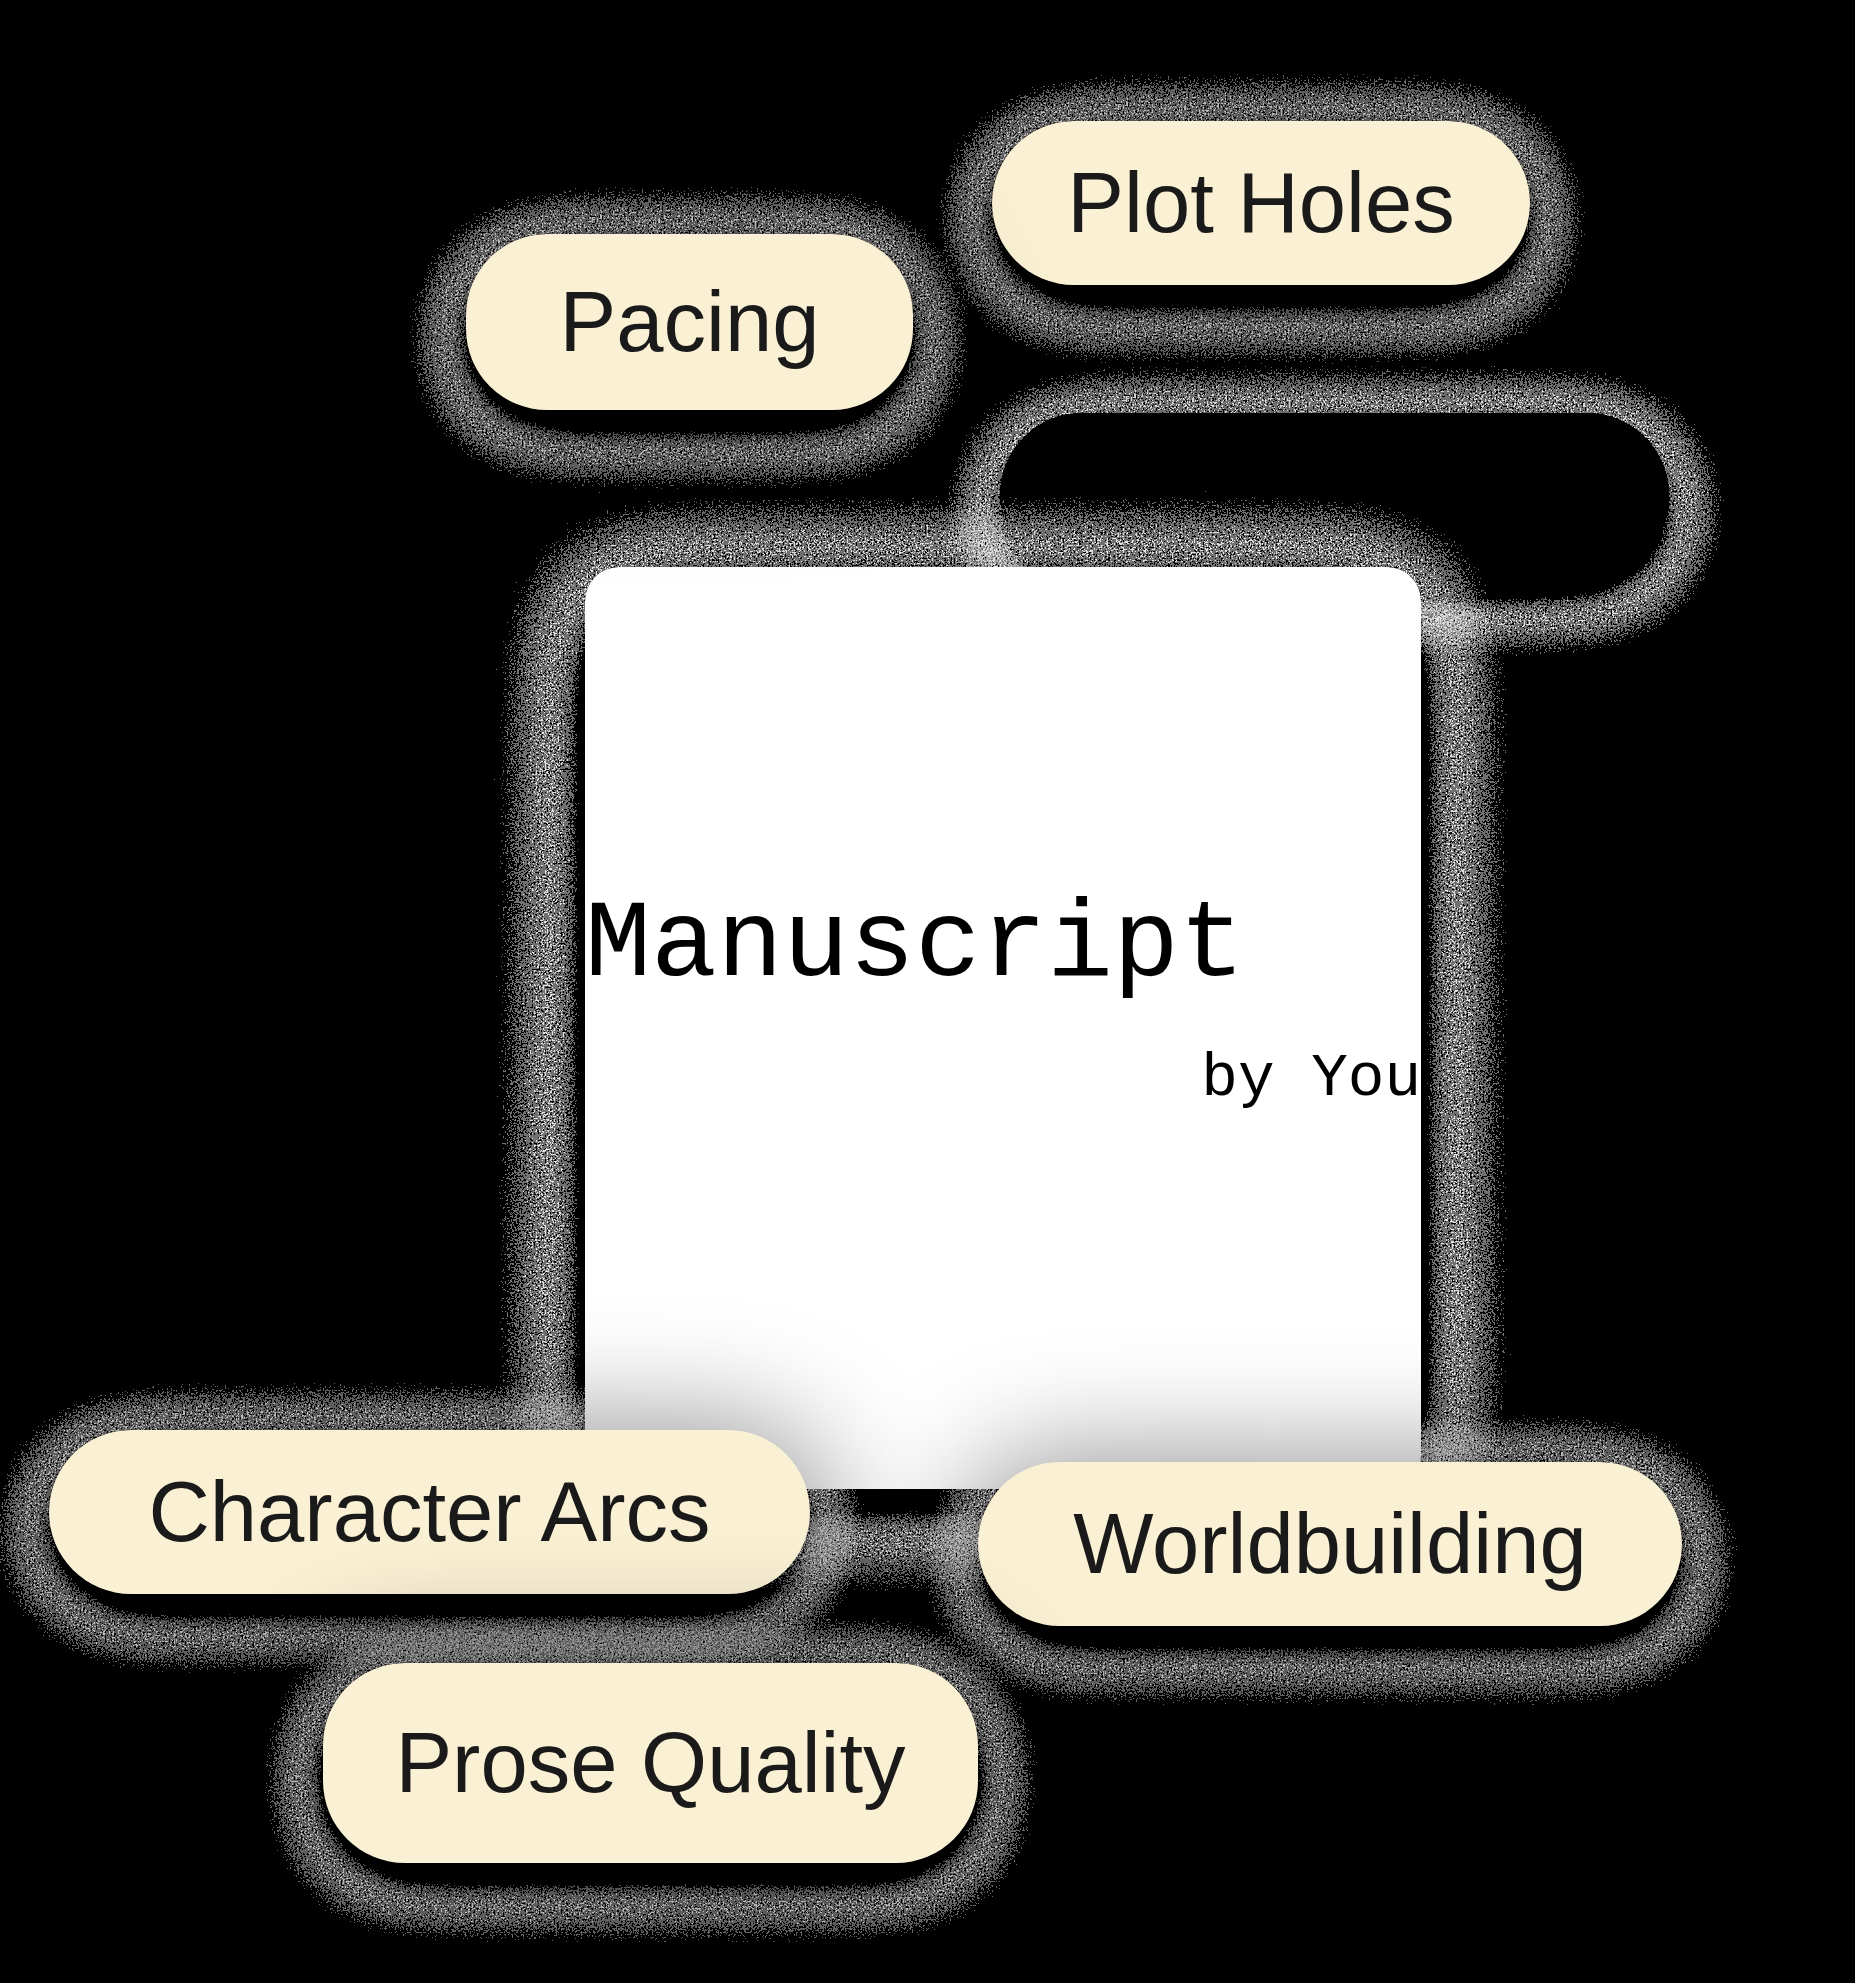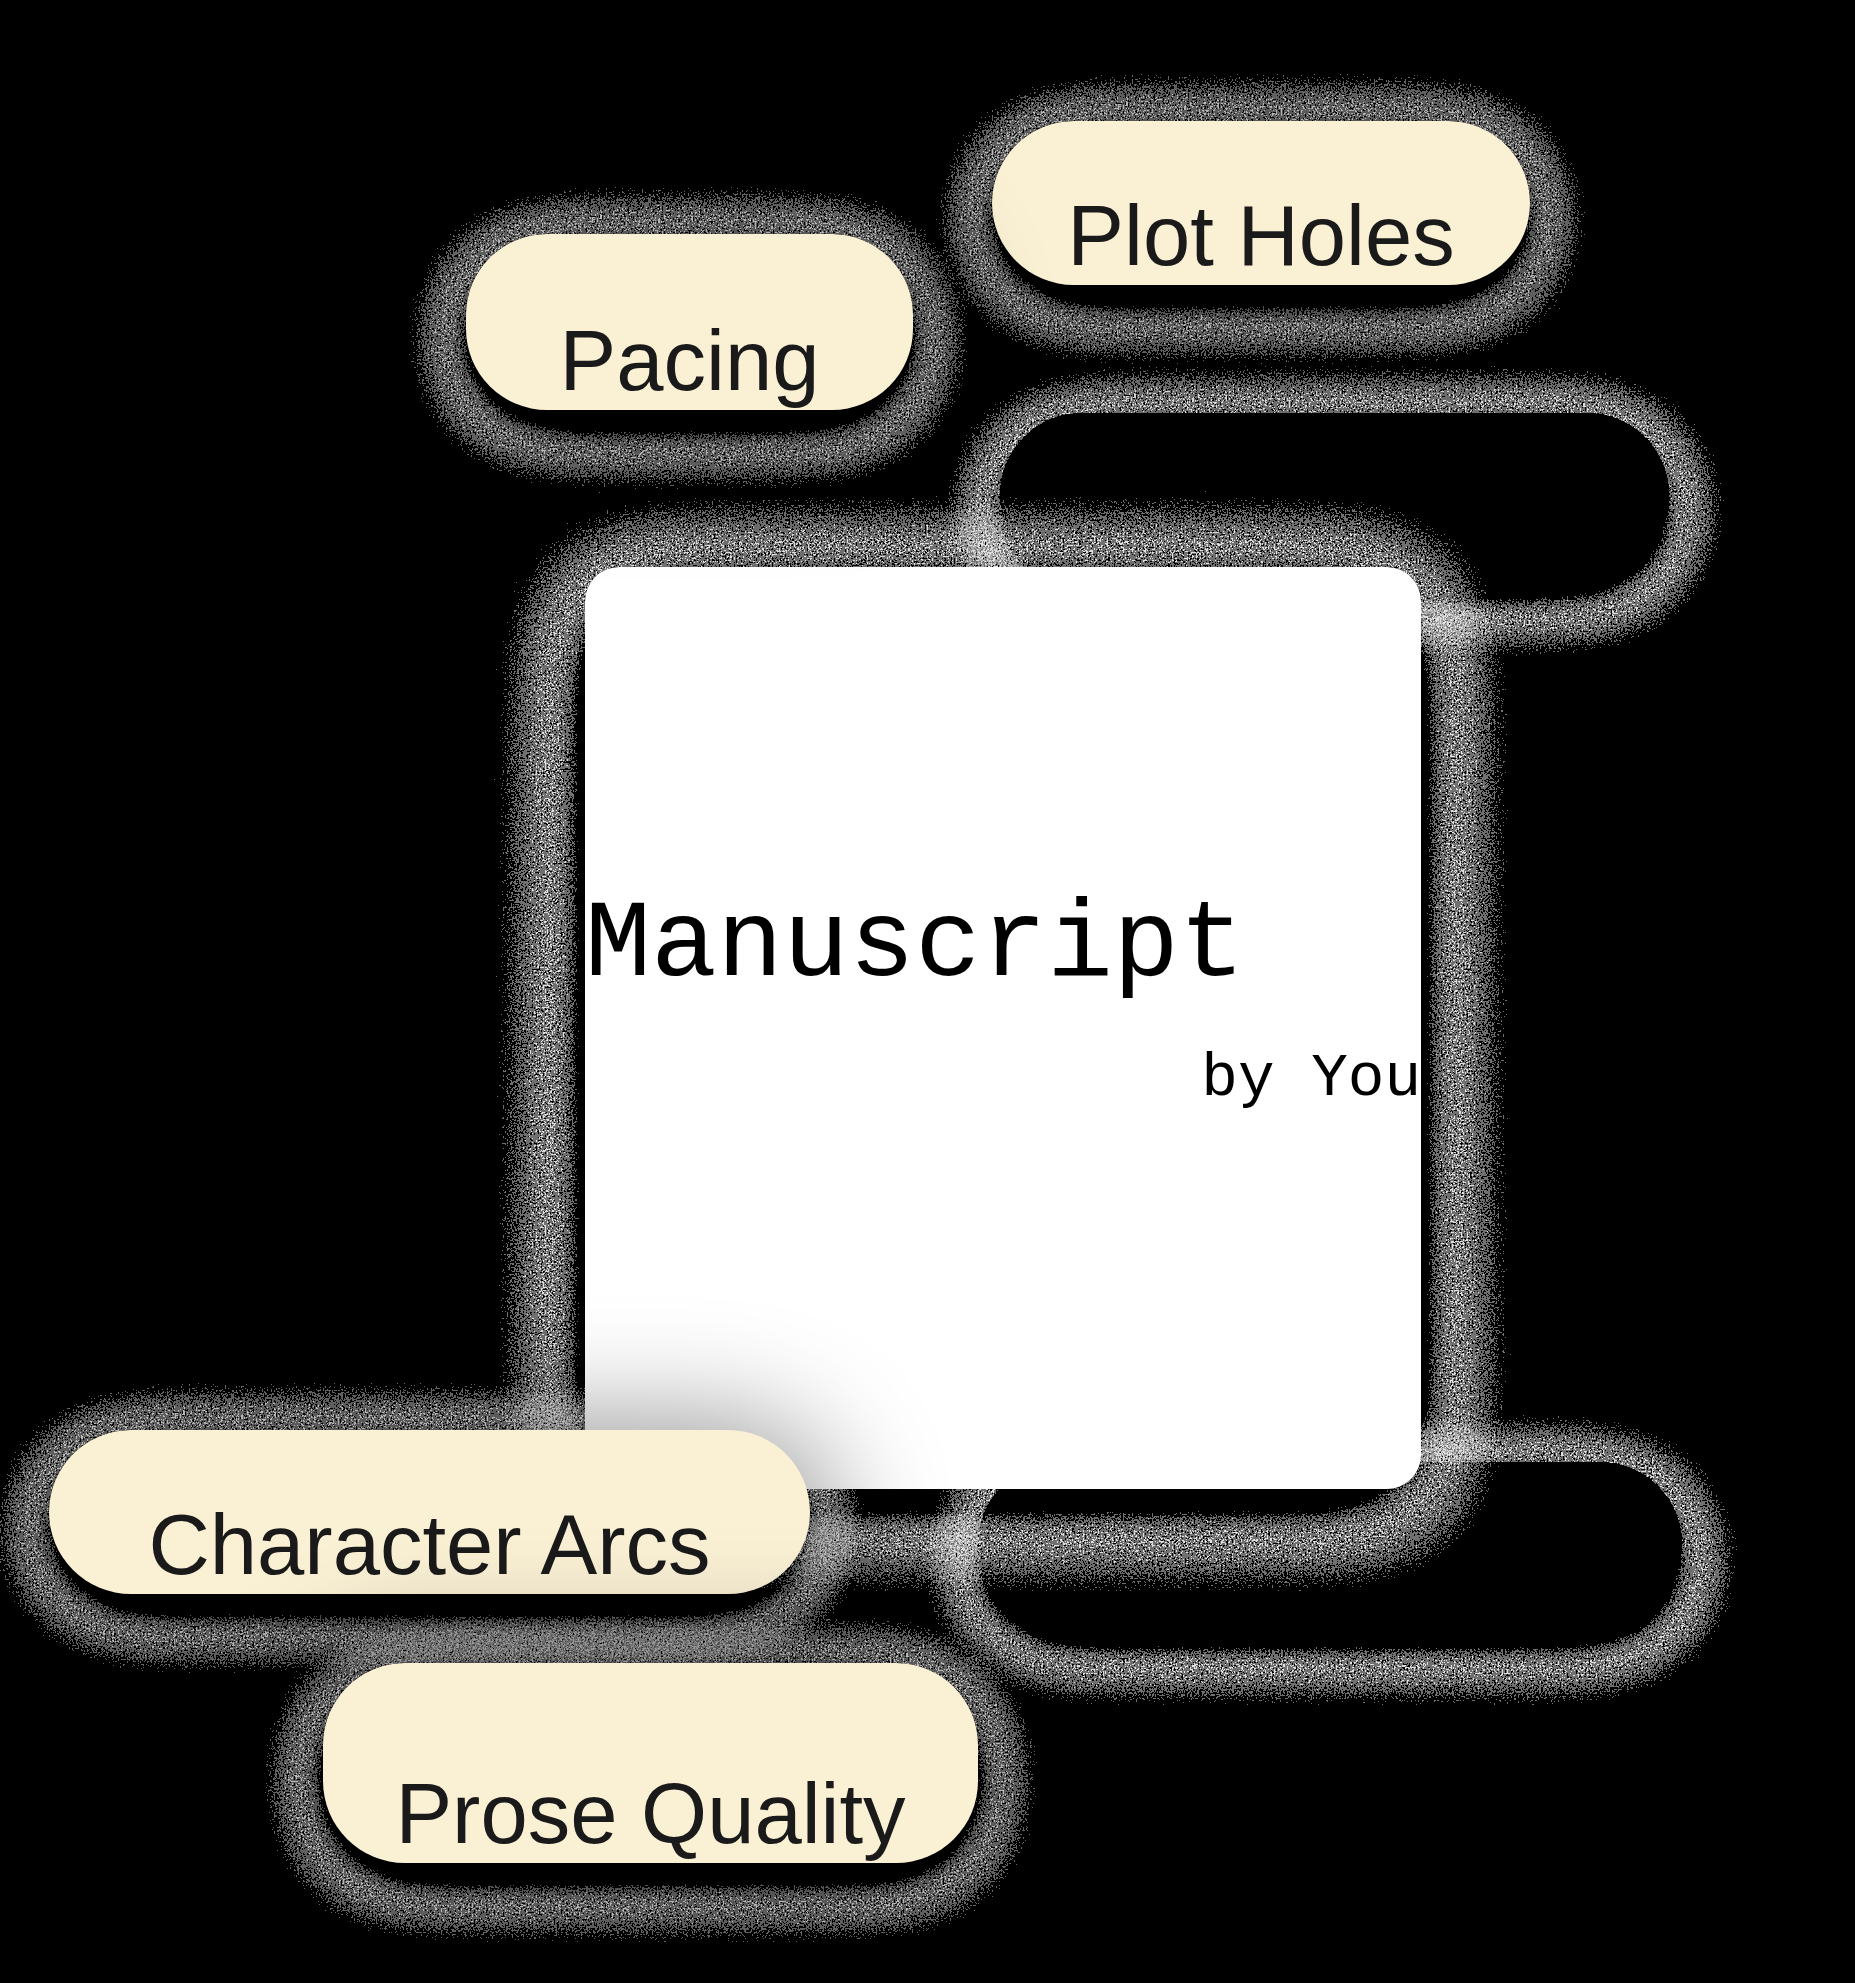--- a/index.html
+++ b/index.html
@@ -16,21 +16,21 @@
   .g-prose-quality{left:323px; top:1663px; width:655px;  height:200px;  border-radius:82px;}
 
   .speck{position:absolute;background:#000;filter:url(#fuzz);z-index:0;}
   .speck.big{filter:url(#fuzzbig);}
 
   .shape{position:absolute;box-sizing:border-box;}
   .card{background:var(--card-fill,#fff);z-index:1;}
   .pill{
     background:var(--tag-fill,#FAF0D4);
     z-index:2;
-    display:flex;align-items:flex-end;justify-content:center;
+    display:flex;align-items:center;justify-content:center;
     font-family:"Liberation Sans","DejaVu Sans",sans-serif;
     font-size:85px;font-weight:400;letter-spacing:0;
     color:var(--tag-text,#1a1a1a);
     box-shadow:0 18px 115px 24.5px rgba(0,0,0,0.42);
     white-space:nowrap;
   }
   .card-title{
     position:absolute;left:0;width:100%;top:324px;
     font-family:"Liberation Mono","DejaVu Sans Mono",monospace;
     font-size:110px;line-height:1;font-weight:400;
@@ -97,18 +97,21 @@
 
   <div class="shape pill g-plot-holes">
     <span>Plot Holes</span>
   </div>
   <div class="shape pill g-pacing">
     <span>Pacing</span>
   </div>
   <div class="shape pill g-character-arcs">
     <span>Character Arcs</span>
   </div>
+  <div class="shape pill g-worldbuilding">
+    <span>Worldbuilding</span>
+  </div>
   <div class="shape pill g-prose-quality">
     <span>Prose Quality</span>
   </div>
 
 </div>
 
 
 </body></html>

